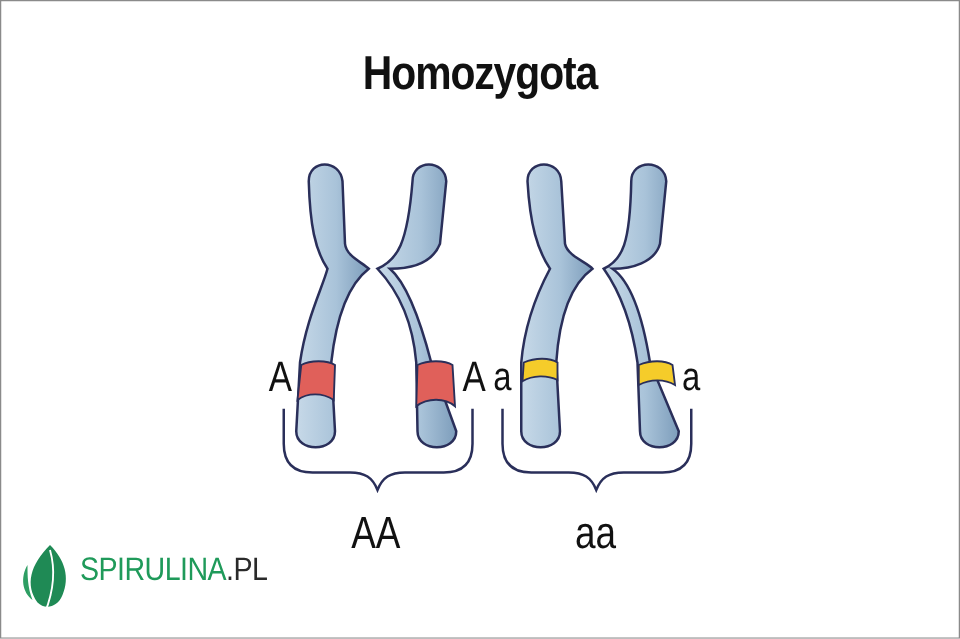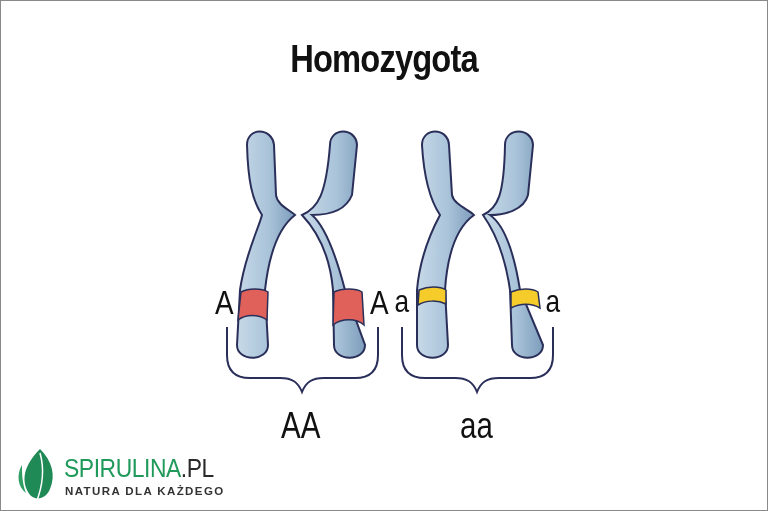--- a/index.html
+++ b/index.html
@@ -8,21 +8,21 @@
       position: absolute; left: 0; top: 0; width: 766px; height: 509px;
       border: 1px solid #8a8a8a; background: #ffffff;
     }
     .title {
       position: absolute; left: 0; top: 38px; width: 768px; text-align: center;
       font-family: "Liberation Sans", sans-serif; font-weight: bold;
       font-size: 38px; color: #111111; letter-spacing: -1px;
       transform: scaleX(0.86);
     }
     svg.diagram { position: absolute; left: 0; top: 0; }
-    .logo { position: absolute; left: 16px; top: 434px; width: 210px; height: 60px; margin-top: 13px; }
+    .logo { position: absolute; left: 16px; top: 434px; width: 210px; height: 60px; }
     .brand {
       position: absolute; left: 48px; top: 6px;
       font-family: "Liberation Sans", sans-serif; font-size: 26px; color: #1f9a5a;
       letter-spacing: -0.5px; transform: scaleX(0.88); transform-origin: left;
       white-space: nowrap;
     }
     .brand .pl { color: #2a2a2a; }
     .tagline {
       position: absolute; left: 49px; top: 38px;
       font-family: "Liberation Sans", sans-serif; font-size: 11.5px; font-weight: bold;
@@ -81,14 +81,13 @@
 <div style="position:absolute;left:281px;top:405px;font-family:'Liberation Sans',sans-serif;font-size:36px;color:#111;transform:scaleX(0.82);transform-origin:left;">AA</div>
 <div style="position:absolute;left:460px;top:405px;font-family:'Liberation Sans',sans-serif;font-size:36px;color:#111;transform:scaleX(0.82);transform-origin:left;">aa</div>
 
 <div class="logo">
   <svg width="44" height="60" viewBox="0 0 44 60" style="position:absolute;left:0;top:0;">
     <path d="M24,2 C8,18 4,34 14,48 C20,54 30,52 34,42 C40,28 36,14 24,2 Z" fill="#1f8a55"></path>
     <path d="M24,6 C28,20 28,36 20,56" fill="none" stroke="#ffffff" stroke-width="1.5"></path>
     <path d="M6,18 C0,28 2,40 10,46 C6,36 6,26 6,18 Z" fill="#2e9e63"></path>
   </svg>
   <div class="brand"><span>SPIRULINA</span><span class="pl">.PL</span></div>
-  <div class="tagline">NATURA DLA KAŻDEGO</div>
 </div>
 
 </body></html>

